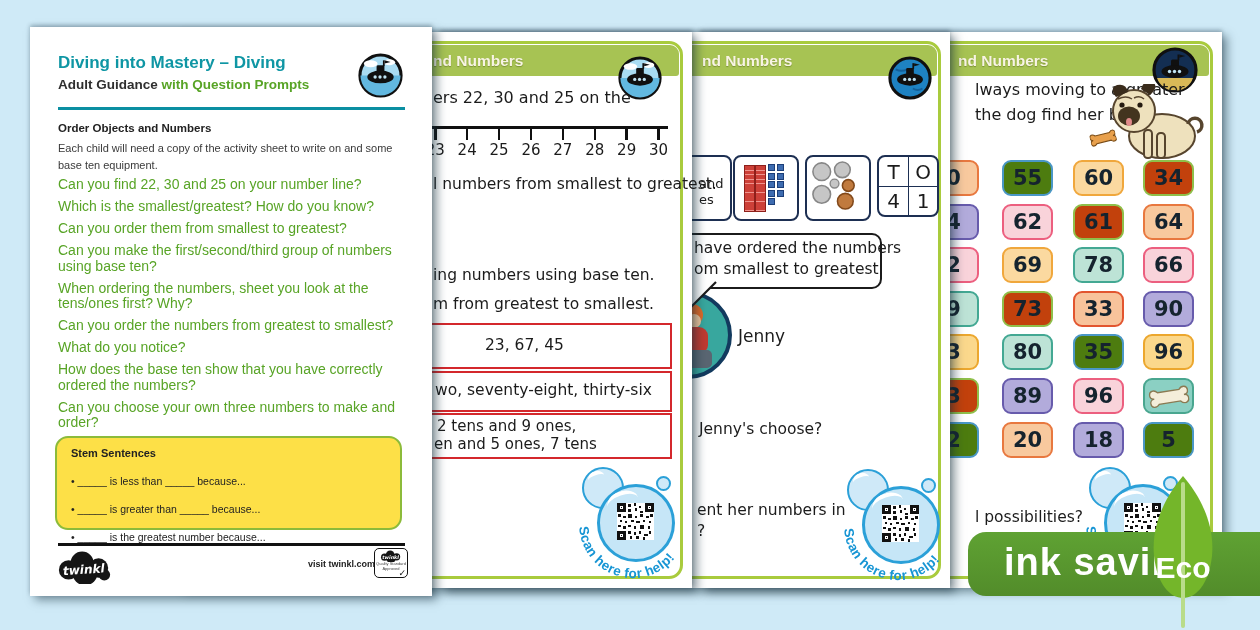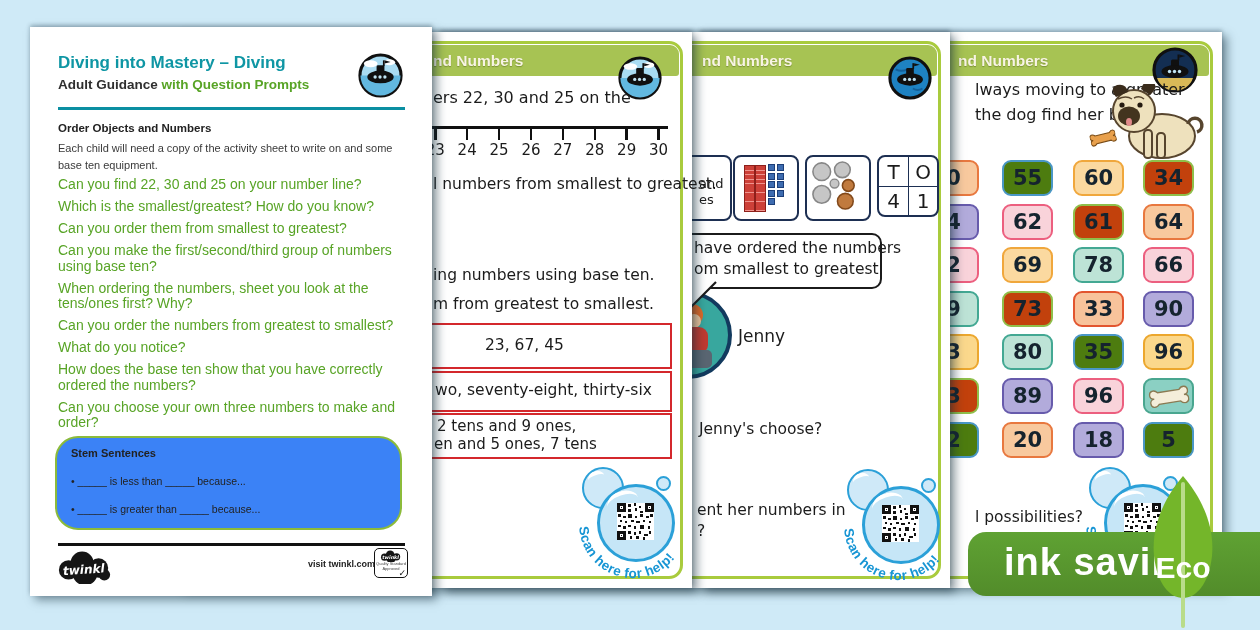--- a/index.html
+++ b/index.html
@@ -68,22 +68,22 @@
   .c-bone{background:#8bd0c3;border-color:#49a68f}
   
   #p1-title{position:absolute;left:28px;top:26px;font-size:17px;font-weight:bold;color:#0f96a4;}
   #p1-sub{position:absolute;left:28px;top:50px;font-size:13.5px;font-weight:bold;color:#2f2f2f;}
   #p1-sub .accent{color:#58a426;}
   #p1-rule{position:absolute;left:28px;top:80px;width:347px;height:3px;background:#0b8fa2;}
   #p1-heading{position:absolute;left:28px;top:95px;font-size:11.5px;font-weight:bold;color:#222;}
   #p1-intro{position:absolute;left:28px;top:113px;width:352px;font-size:11px;line-height:16.5px;color:#3a3a3a;}
   #p1-questions{position:absolute;left:28px;top:150px;width:352px;}
   .q-item{font-size:14px;line-height:15.5px;color:#58a426;margin-bottom:6.5px;}
-  #stem-box{position:absolute;left:25px;top:409px;width:347px;height:94px;background:#3b82f6;
-            border:2px solid #8cbb3a;border-radius:23px;box-sizing:border-box;padding:9px 14px;}
+  #stem-box{position:absolute;left:25px;top:409px;width:347px;height:94px;background:#fde047;
+            border:2px solid #8cbb3a;border-radius:13px;box-sizing:border-box;padding:9px 14px;}
   #stem-title{font-size:11px;font-weight:bold;color:#222;}
   .stem-item{font-size:10.5px;color:#222;margin-top:16px;}
   #p1-footrule{position:absolute;left:28px;top:516px;width:347px;height:2.5px;background:#111;}
   #p1-visit{position:absolute;left:278px;top:532px;font-size:9px;font-weight:bold;color:#222;}
   #p1-badge{position:absolute;left:344px;top:521px;width:34px;height:30px;border:1.6px solid #111;
             border-radius:5px;background:#fff;box-sizing:border-box;text-align:center;overflow:hidden;}
   #p1-badge .mini{display:block;margin:1px auto 0;}
   #p1-badge .bl{font-size:4px;line-height:4.5px;color:#444;}
   #p1-badge .chk{position:absolute;right:1px;bottom:-1px;font-size:9px;color:#111;}
   
@@ -553,20 +553,21 @@
         <div class="q-item">What do you notice?</div>
         <div class="q-item">How does the base ten show that you have correctly ordered the numbers?</div>
         <div class="q-item">Can you choose your own three numbers to make and order?</div>
       </div>
 
     <div id="stem-box">
       <div id="stem-title">Stem Sentences</div>
       <div>
           <div class="stem-item">•  _____ is less than _____ because...</div>
           <div class="stem-item">•  _____ is greater than _____ because...</div>
+          <div class="stem-item">•  _____ is the greatest number because...</div>
         </div>
     </div>
 
     <div id="p1-footrule"></div>
     <svg style="position:absolute;left:26px;top:523px" width="58" height="34" viewBox="0 0 60 34">
       <g fill="#151515">
         <circle cx="13" cy="20" r="10"></circle>
           <circle cx="27" cy="13" r="12"></circle>
         <circle cx="44" cy="18" r="10"></circle>
           <circle cx="30" cy="23" r="13"></circle>

